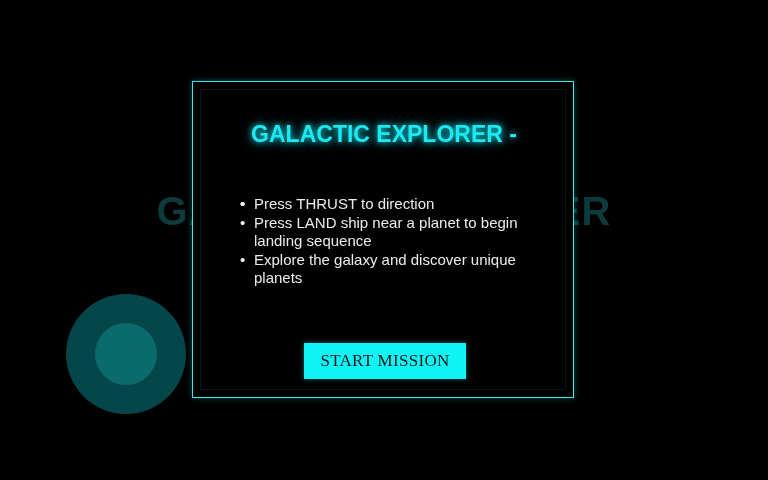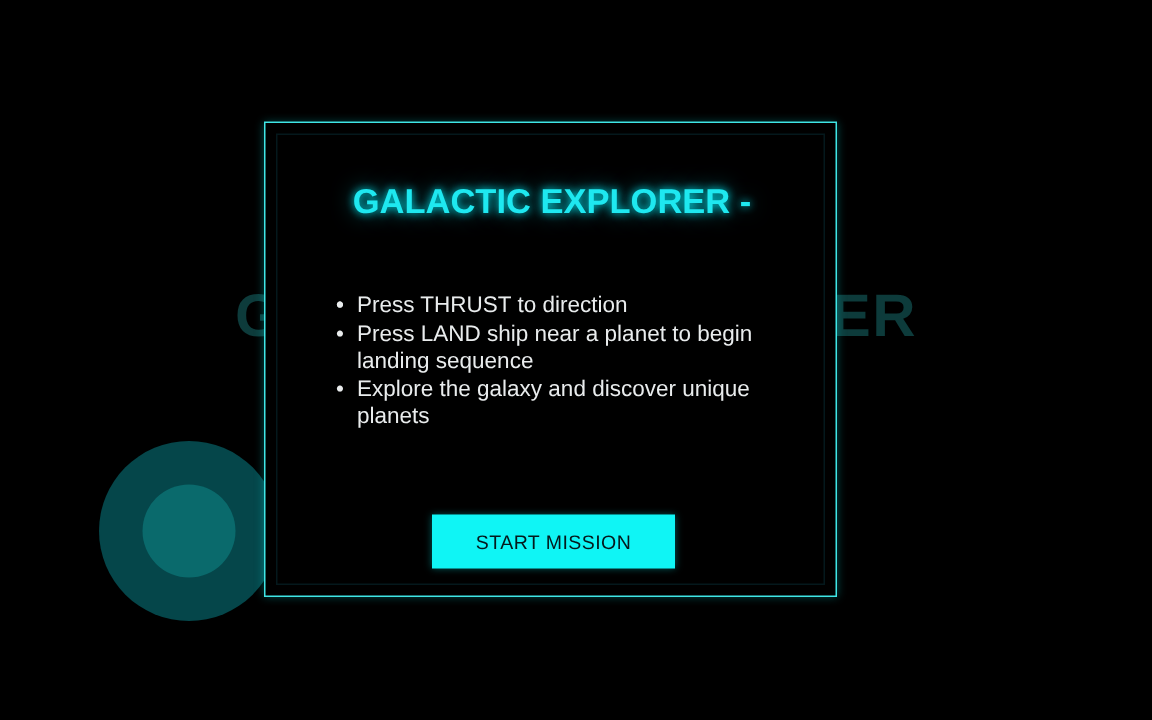--- a/index.html
+++ b/index.html
@@ -79,21 +79,21 @@
     top: 323px;
     width: 62px;
     height: 62px;
     border-radius: 50%;
     background: #0a6a6c;
   }
 
   
   .modal {
     position: absolute;
-    left: 176px;
+    left: 192px;
     top: 81px;
     width: 382px;
     height: 317px;
     background: #000000;
     border: 1px solid #3fe6e6;
     box-sizing: border-box;
     box-shadow: 0 0 6px rgba(0, 229, 229, 0.35);
   }
   .modal-inner {
     position: absolute;
@@ -145,22 +145,22 @@
 
   .start-button {
     position: absolute;
     left: 111px;
     top: 261px;
     width: 162px;
     height: 36px;
     background: #0ff5f5;
     color: #05191c;
     border: 0;
-    font-size: 13px;
-    font-family: Liberation Sans, sans-serif;
+    font-size: 17px;
+    font-family: Liberation Serif, serif;
     letter-spacing: 0.3px;
     cursor: pointer;
     box-shadow: 0 0 5px rgba(0, 240, 240, 0.4);
   }
 </style>
 </head>
 <body>
 
 <div id="game-root">
 

